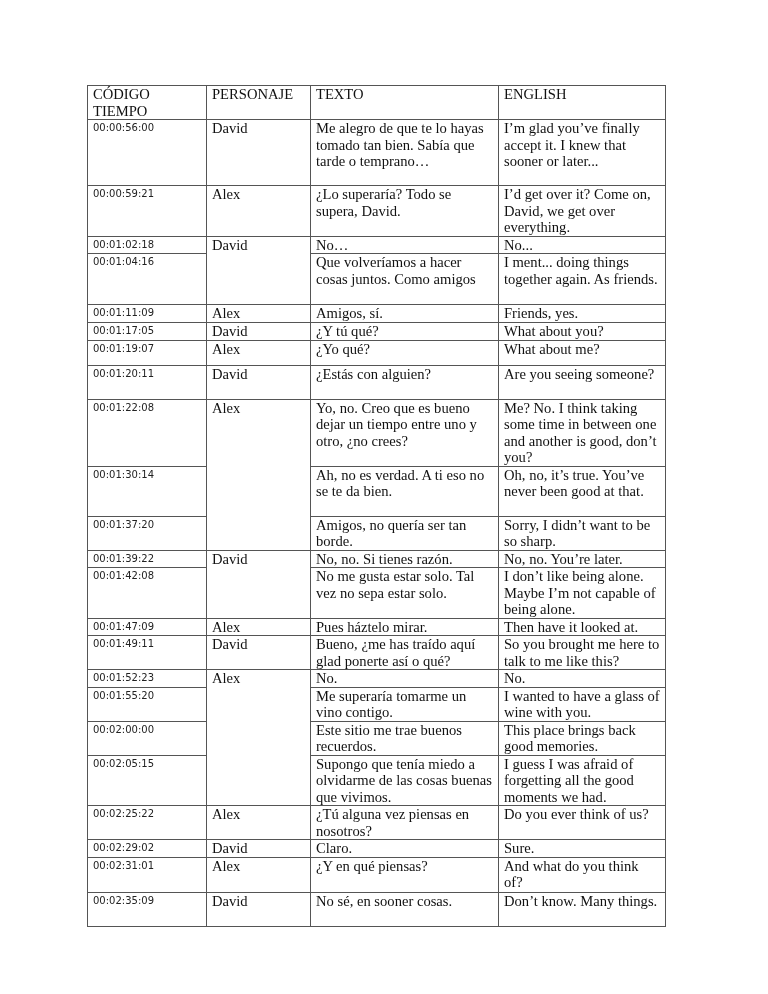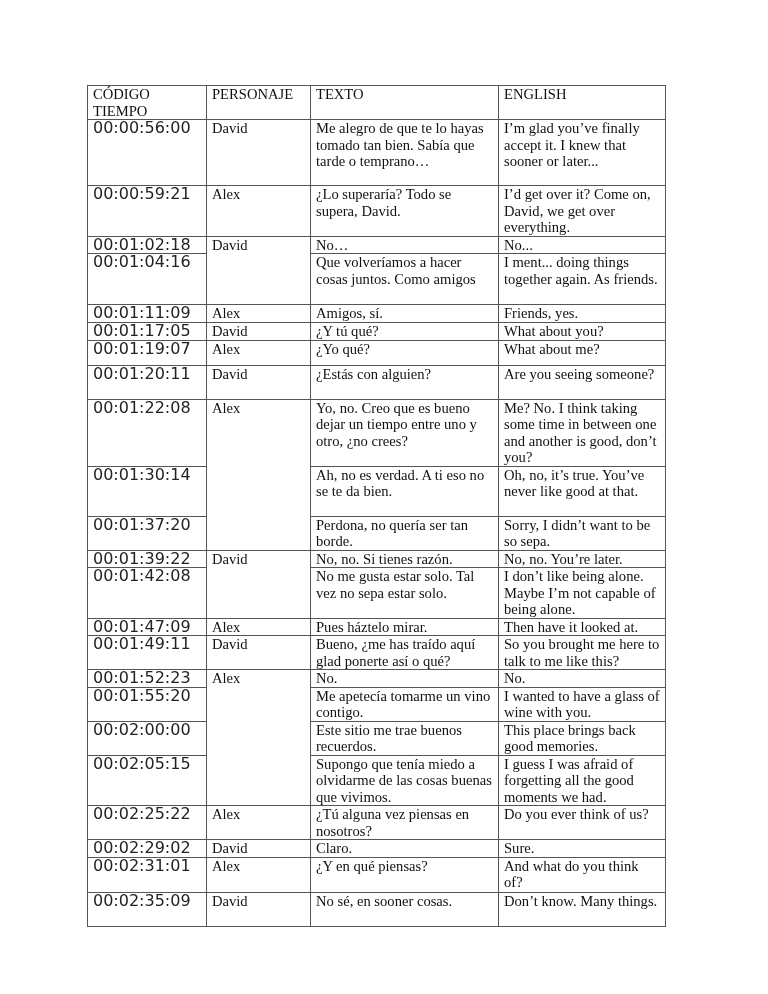--- a/index.html
+++ b/index.html
@@ -13,21 +13,21 @@
   }
   table.script td {
     border:1px solid #555;
     vertical-align:top;
     padding:0 5px 0 5px;
     overflow:hidden;
   }
   col.c1 { width:119px; } col.c2 { width:104px; } col.c3 { width:188px; } col.c4 { width:167px; }
   td.tc {
     font-family:"DejaVu Sans","Liberation Sans",sans-serif;
-    font-size:16px; line-height:16px; color:#222; padding-top:0;
+    font-size:10px; line-height:16px; color:#222; padding-top:0;
   }
   td.name { padding-top:1px; }
   tr.hdr td { height:32px; }
   .thick-top td { border-top:2px solid #444;margin-top:23px; }
 </style>
 </head>
 <body>
 
 <table class="script">
   <colgroup>
@@ -93,26 +93,26 @@
   </tr>
   <tr style="height:65px">
     <td class="tc">00:01:22:08</td>
     <td class="name" rowspan="3">Alex</td>
     <td>Yo, no. Creo que es bueno dejar un tiempo entre uno y otro, ¿no crees?</td>
     <td>Me? No. I think taking some time in between one and another is good, don’t you?</td>
   </tr>
   <tr style="height:50px">
     <td class="tc">00:01:30:14</td>
     <td>Ah, no es verdad. A ti eso no se te da bien.</td>
-    <td>Oh, no, it’s true. You’ve never like good at that.</td>
+    <td>Oh, no, it’s true. You’ve never been good at that.</td>
   </tr>
   <tr style="height:33px">
     <td class="tc">00:01:37:20</td>
-    <td>Perdona, no quería ser tan borde.</td>
-    <td>Sorry, I didn’t want to be so sepa.</td>
+    <td>Amigos, no quería ser tan borde.</td>
+    <td>Sorry, I didn’t want to be so sharp.</td>
   </tr>
   <tr style="height:17px">
     <td class="tc">00:01:39:22</td>
     <td class="name" rowspan="2">David</td>
     <td>No, no. Si tienes razón.</td>
     <td>No, no. You’re later.</td>
   </tr>
   <tr style="height:50px">
     <td class="tc">00:01:42:08</td>
     <td>No me gusta estar solo. Tal vez no sepa estar solo.</td>
@@ -131,21 +131,21 @@
     <td>So you brought me here to talk to me like this?</td>
   </tr>
   <tr style="height:16px">
     <td class="tc">00:01:52:23</td>
     <td class="name" rowspan="4">Alex</td>
     <td>No.</td>
     <td>No.</td>
   </tr>
   <tr style="height:34px">
     <td class="tc">00:01:55:20</td>
-    <td>Me apetecía tomarme un vino contigo.</td>
+    <td>Me superaría tomarme un vino contigo.</td>
     <td>I wanted to have a glass of wine with you.</td>
   </tr>
   <tr style="height:34px">
     <td class="tc">00:02:00:00</td>
     <td>Este sitio me trae buenos recuerdos.</td>
     <td>This place brings back good memories.</td>
   </tr>
   <tr style="height:50px">
     <td class="tc">00:02:05:15</td>
     <td>Supongo que tenía miedo a olvidarme de las cosas buenas que vivimos.</td>

